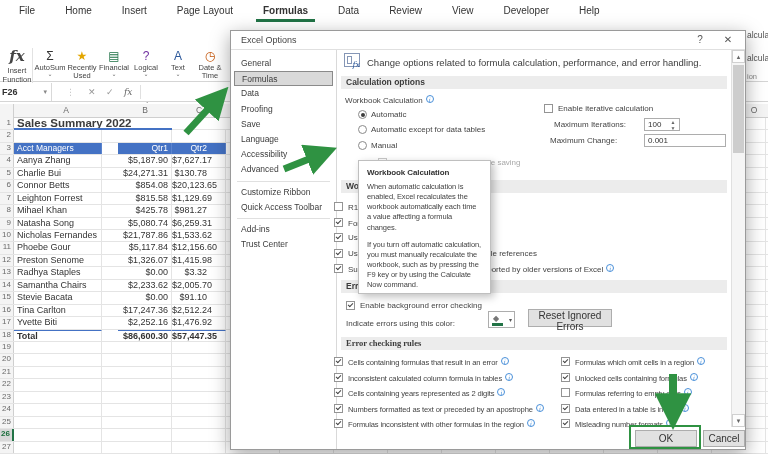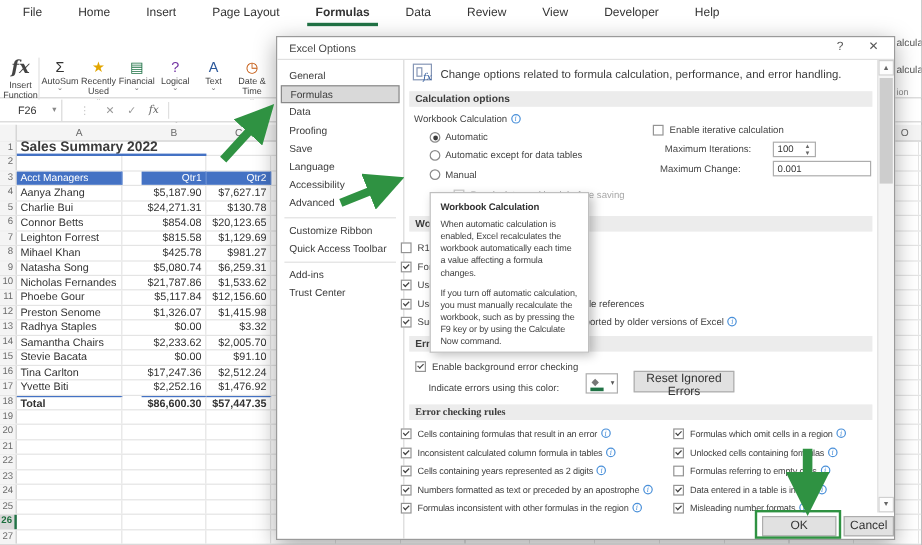--- a/index.html
+++ b/index.html
@@ -20,36 +20,36 @@
   .bigbtn .fx { font-family:"DejaVu Serif",serif; font-style:italic; font-weight:bold; font-size:15px; color:#444; }
   .bigbtn .lbl { font-size:7.5px; color:#444; line-height:1.15; margin-top:2px; }
   .smallbtns { position:absolute; left:34px; top:25px; display:flex; }
   .sbtn { width:32px; text-align:center; padding-top:1px; }
   .sbtn .ic { font-size:12px; height:16px; line-height:16px; }
   .sbtn .lbl { font-size:7.5px; color:#444; line-height:1.1; }
   .sbtn .chev { font-size:6px; color:#666; line-height:5px; }
   .rib-frag { position:absolute; left:747px; font-size:8.5px; color:#555; white-space:nowrap; }
   
   .fbar { position:absolute; left:0; top:83px; width:768px; height:19px; background:#fff; border-bottom:1px solid #d5d5d5; }
-  .namebox { position:absolute; left:0; top:0; width:52px; height:18px; border-right:1px solid #d9d9d9; font-size:9px; color:#333; line-height:18px; padding-left:15px; }
+  .namebox { position:absolute; left:0; top:0; width:52px; height:18px; border-right:1px solid #d9d9d9; font-size:9px; color:#333; line-height:18px; padding-left:2px;font-weight:bold; }
   .namebox .dd { position:absolute; right:4px; top:0; color:#888; font-size:7px; }
   .fbtn { position:absolute; top:0; height:18px; line-height:18px; font-size:9px; color:#999; }
   .fx-it { font-family:"DejaVu Serif",serif; font-style:italic; color:#666; }
   
   .colhdr { position:absolute; left:0; top:104px; width:768px; height:14px; background:#f4f4f4; border-bottom:1px solid #cfcfcf; }
   .colhdr .ch { position:absolute; top:0; height:13px; font-size:8.5px; color:#6a6a6a; transform:translateX(-50%); line-height:13px; }
   .corner { position:absolute; left:0; top:104px; width:14px; height:14px; background:#f4f4f4; border-right:1px solid #cfcfcf; }
   .grid { position:absolute; left:0; top:118px; width:768px; height:336px; }
   .grow { position:absolute; left:0; width:768px; border-bottom:1px solid #e4e4e4; }
   .rn { position:absolute; left:0; top:0; bottom:0; width:14px; background:#f4f4f4; border-right:1px solid #cfcfcf; font-size:8px; color:#6a6a6a; text-align:right; padding-right:2px; }
   .rn.sel { background:#d8d8d8; border-right:2px solid #217346; color:#1a6e3c; font-weight:bold; }
   .cell { position:absolute; top:0; bottom:0; font-size:9px; color:#333; line-height:11.5px; white-space:nowrap; overflow:hidden; }
   .cA { left:14px; width:88px; border-right:1px solid #e4e4e4; padding-left:3px; }
   .cB { left:118px; width:54px; border-right:1px solid #e4e4e4; text-align:right; padding-right:3px; }
-  .cC { left:172px; width:54px; border-right:1px solid #e4e4e4; text-align:right; padding-right:3px; }
+  .cC { left:172px; width:54px; border-right:1px solid #e4e4e4; text-align:right; padding-right:18px; }
   .gridext { position:absolute; left:226px; right:0; top:0; bottom:0;
     background-image:repeating-linear-gradient(to right,transparent 0 53px,#e4e4e4 53px 54px); }
   .r-title .cell { font-size:11.5px; font-weight:bold; color:#3b3b3b; border-right:none; overflow:visible; }
   .title-ul { position:absolute; left:14px; bottom:-1px; width:158px; height:2px; background:#4472c4; }
   .r-head .cell { background:#4472c4; color:#fff; border-right:1px solid #5b84cf; font-size:8.5px; }
   .r-total .cell { font-weight:bold; border-top:1.5px solid #4472c4; }
   
   .dialog { position:absolute; left:230px; top:30px; width:516px; height:420px; background:#fff;
     border:1px solid #9a9a9a; box-shadow:0 5px 18px rgba(0,0,0,.35); z-index:10; font-size:8px; color:#444; }
   .dlg-title { position:absolute; left:10px; top:4px; font-size:9px; color:#444; }
@@ -507,21 +507,21 @@
           </span>
           <span class="lab wlab" style="left: 117px; top: 233px;"><span>Suggest formula variations that are supported by older versions of Excel</span><span class="info">i</span></span>
         </div>
       </div>
 
     <div class="band" style="top:249px;">Error Checking</div>
     <span class="cb on" style="left:115px; top:270px;">
         <i class="tick"></i>
       </span>
     <span class="lab" style="left:129px; top:270px;">Enable background error checking</span>
-    <span class="lab" style="left:126px; top:288px;">Indicate errors using this color:</span>
+    <span class="lab" style="left:115px; top:288px;">Indicate errors using this color:</span>
     <div class="colorbtn">
       <span class="bucket">◆</span>
       <span class="bar"></span>
       <span class="dd">▾</span>
     </div>
     <button class="btn" style="left:297px; top:278px; width:84px; height:18px;">Reset Ignored Errors</button>
 
     <div class="band" style="top:306px;font-family:Liberation Serif, serif;">Error checking rules</div>
     <div class="rules-col" style="position:absolute; left:103px; top:324px; width:226px; letter-spacing:-0.15px;">
 

